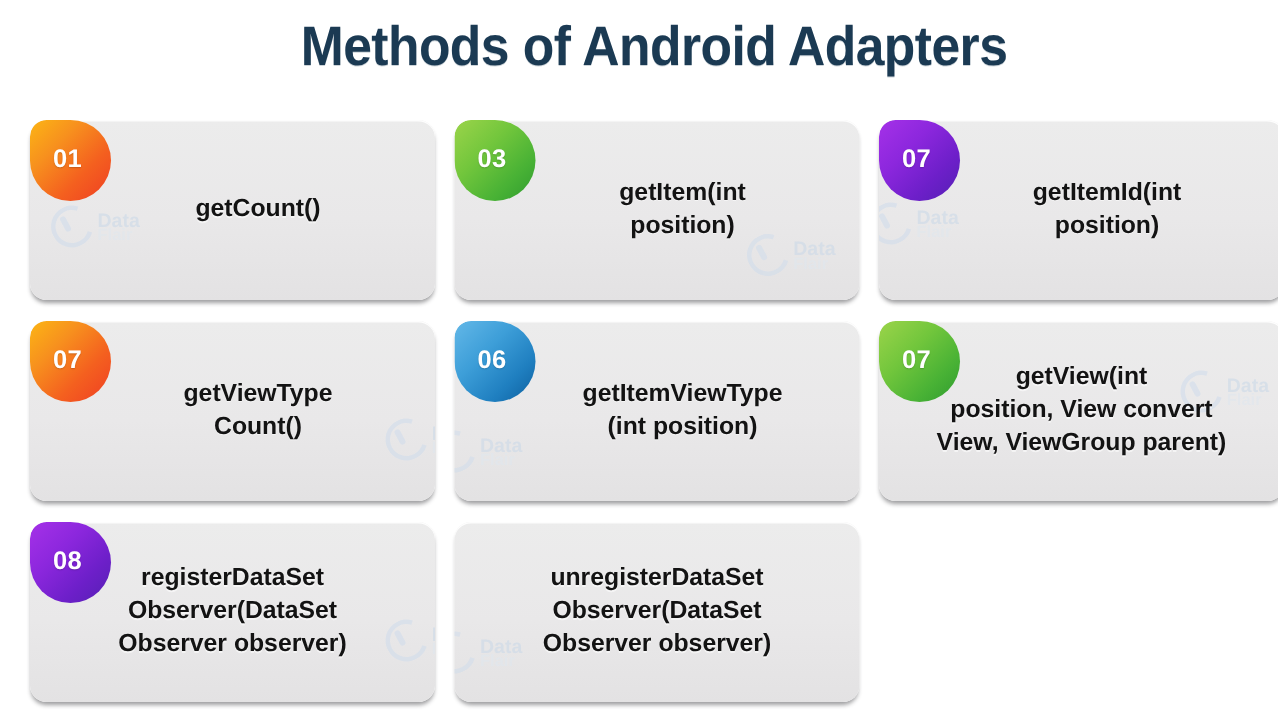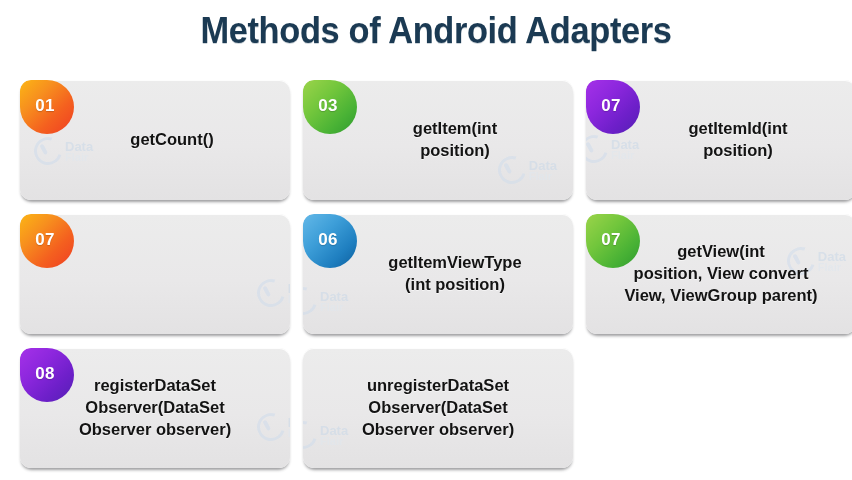--- a/index.html
+++ b/index.html
@@ -239,20 +239,22 @@
       <div class="badge orange">
         <span>07</span>
       </div>
       <div class="wm wm-f">
         <span class="wm-mark"></span>
         <span class="wm-words">
           <span class="wm-l1">Data</span>
           <span class="wm-l2">Flair</span>
         </span>
       </div>
+      <div class="card-text">getViewType
+Count()</div>
     </div>
 
     <div class="card">
       <div class="badge blue">
         <span>06</span>
       </div>
       <div class="wm wm-d">
         <span class="wm-mark"></span>
         <span class="wm-words">
           <span class="wm-l1">Data</span>

